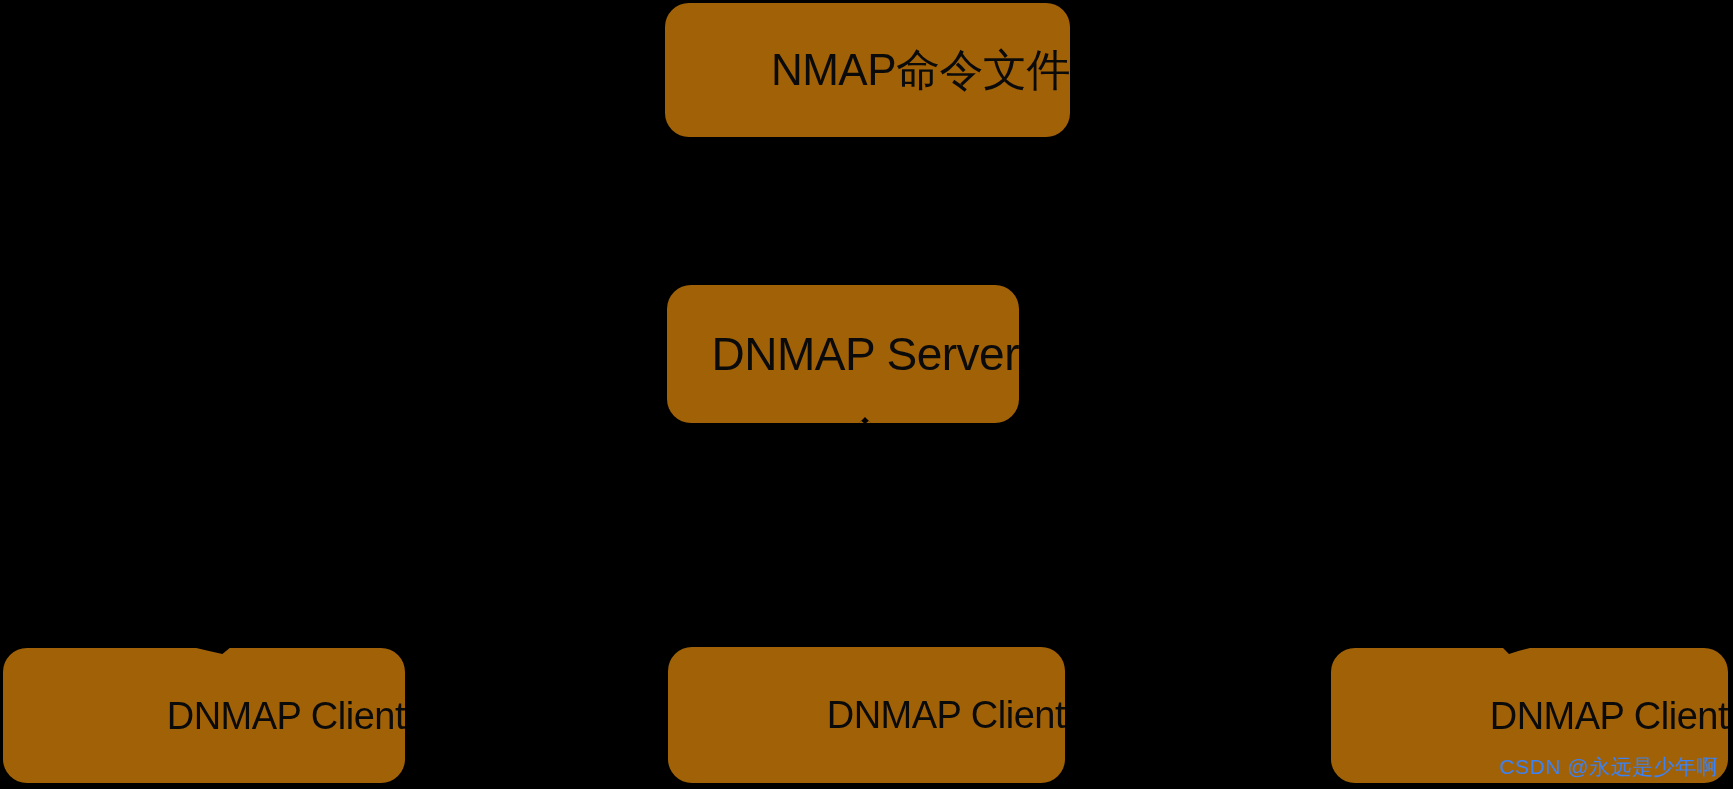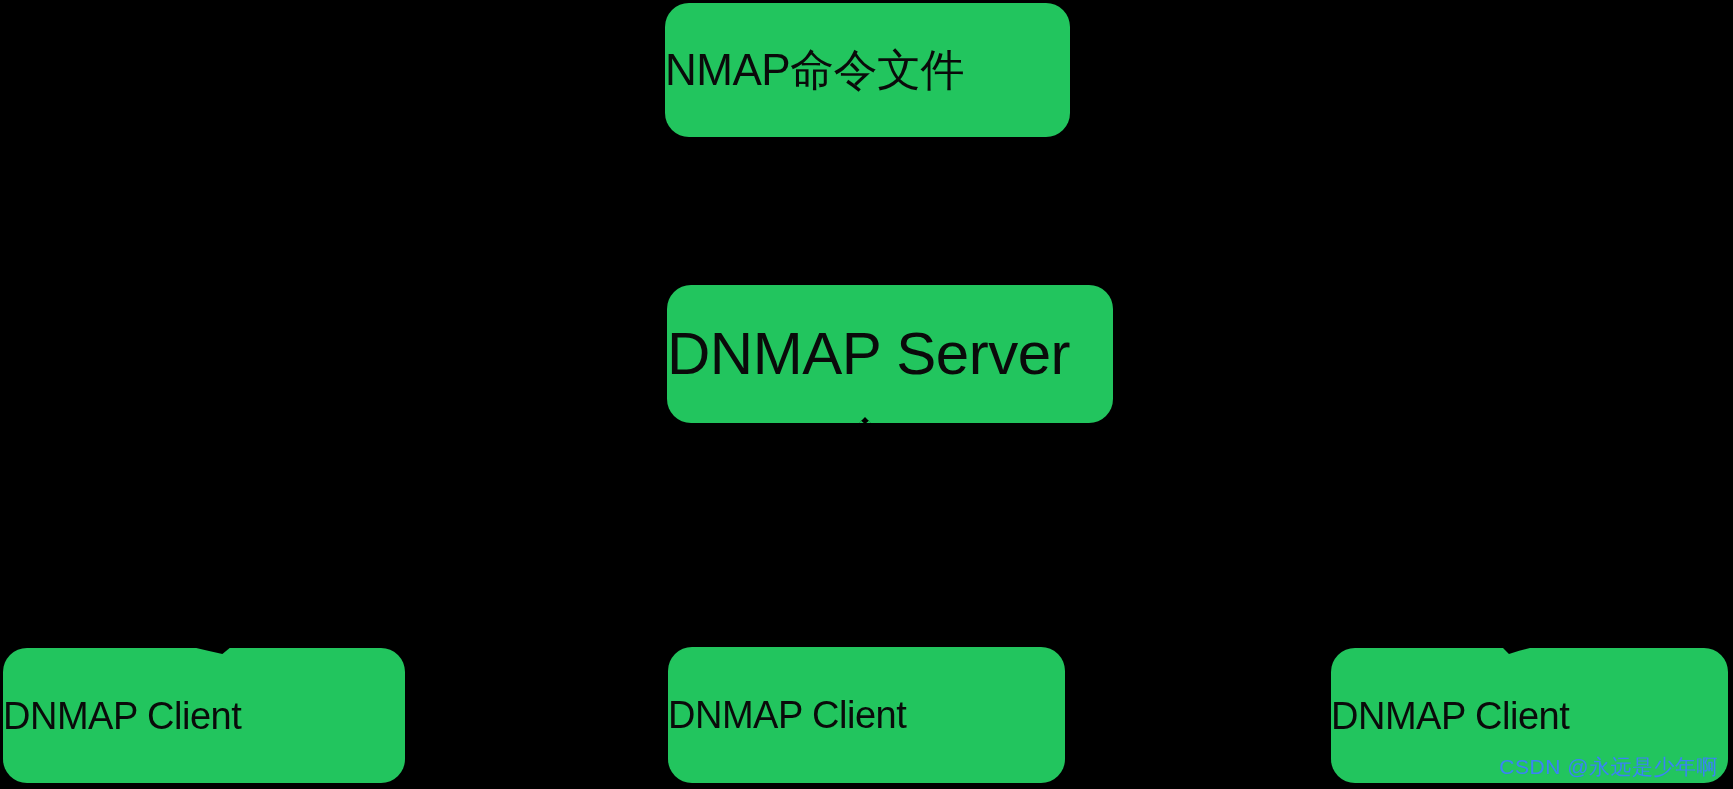--- a/index.html
+++ b/index.html
@@ -10,37 +10,37 @@
   #canvas {
     position: relative;
     width: 1733px;
     height: 789px;
     background: #000000;
     overflow: hidden;
     font-family: "Liberation Sans", "DejaVu Sans", sans-serif;
   }
   .node {
     position: absolute;
-    background: #22c55e;
+    background: #a16207;
     border-radius: 24px;
     display: flex;
     align-items: center;
-    justify-content: flex-start;
+    justify-content: flex-end;
     color: #0a0a0a;
     letter-spacing: -0.5px;
     line-height: 1;
     white-space: nowrap;
   }
   #node-command-file {
     left: 665px; top: 3px; width: 405px; height: 134px;
     font-size: 44px;
   }
   #node-server {
-    left: 667px; top: 285px; width: 446px; height: 138px;
-    font-size: 60px;
+    left: 667px; top: 285px; width: 352px; height: 138px;
+    font-size: 46px;
   }
   #node-client-left {
     left: 3px; top: 648px; width: 402px; height: 135px;
     font-size: 38px;
   }
   #node-client-middle {
     left: 668px; top: 647px; width: 397px; height: 136px;
     font-size: 38px;
   }
   #node-client-right {

